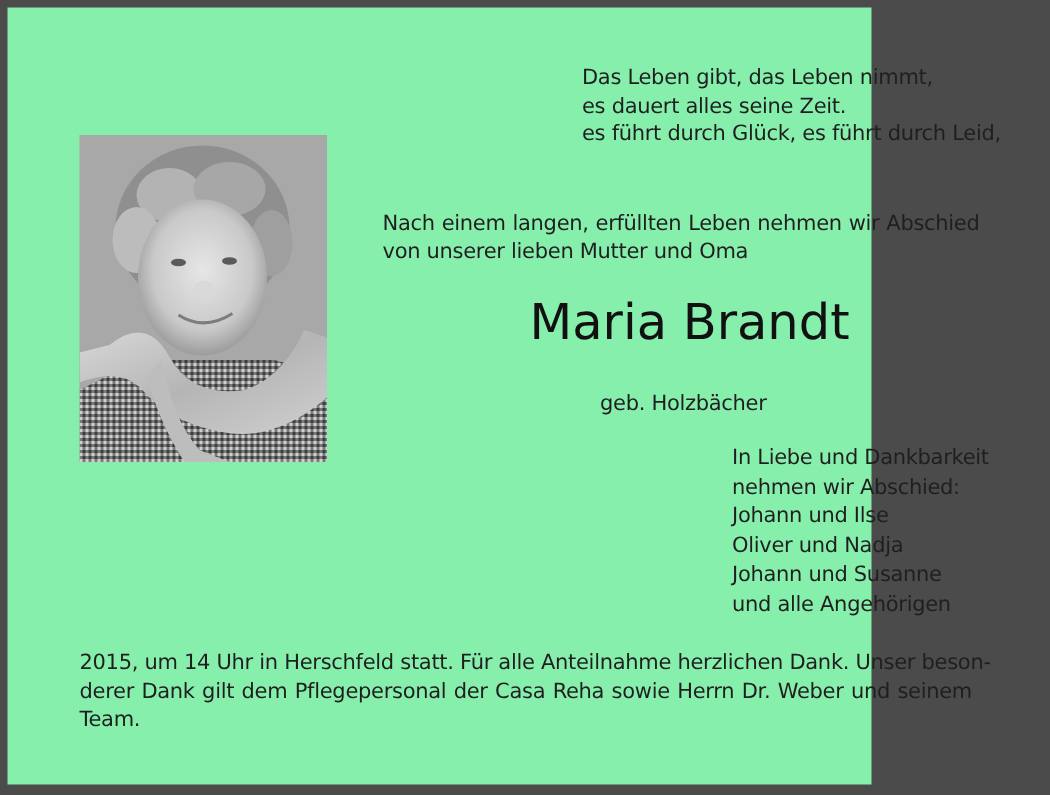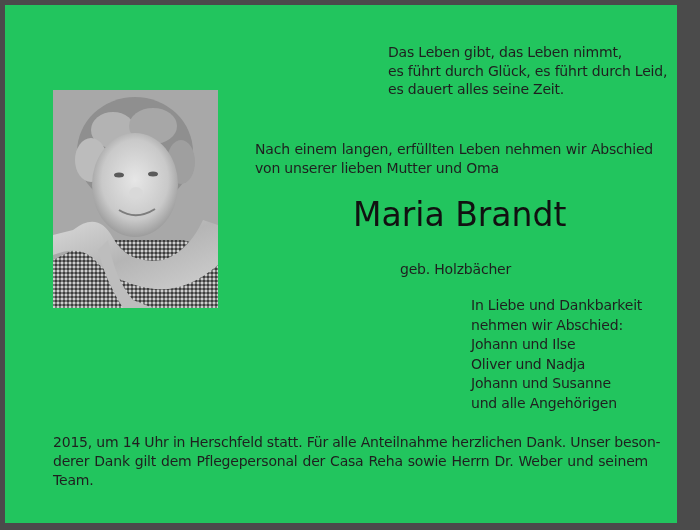--- a/index.html
+++ b/index.html
@@ -17,22 +17,22 @@
     }
     .frame {
       position: absolute;
       left: 0; top: 0;
       width: 700px; height: 530px;
       background: #4b4b4b;
     }
     .page {
       position: absolute;
       left: 5px; top: 5px;
-      width: 672px; height: 518px;
-      background: #22c55e;
+      width: 576px; height: 518px;
+      background: #86efac;
       text-decoration: underline;
     }
     .txt {
       position: absolute;
       white-space: nowrap;
       font-size: 14px;
       line-height: 19px;
       letter-spacing: -0.2px;
     }
     .poem {
@@ -64,21 +64,21 @@
       font-size: 14px;
       margin-top: 24px;
     }
     .dates {
       left: 366px;
       top: 251px;
       font-size: 14px;
     }
     .dates .sep { display: inline-block; width: 14px; }
     .family {
-      left: 466px;
+      left: 483px;
       top: 291px;
       line-height: 19.6px;
     }
     .family div { white-space: nowrap; }
     .place {
       left: 48px;
       top: 387px;
     }
     .notice {
       left: 48px;
@@ -144,22 +144,22 @@
 
       <path d="M66 120 Q83 131 102 119" stroke="#7d7d7d" stroke-width="2" fill="none"></path>
 
       <path d="M20 140 Q45 120 60 148 Q75 175 110 170 Q135 162 150 130 L165 135 L165 175 Q130 205 95 198 Q60 192 40 168 Q25 155 0 165 L0 145 Z" fill="url(#scarf)"></path>
       <path d="M55 150 Q62 190 80 210 L100 218 L70 218 Q52 190 45 160 Z" fill="#bdbdbd"></path>
     </svg>
   </div>
 
   <div class="txt poem">
     <div>Das Leben gibt, das Leben nimmt,</div>
+    <div>es dauert alles seine Zeit.</div>
     <div>es führt durch Glück, es führt durch Leid,</div>
-    <div>es dauert alles seine Zeit.</div>
   </div>
 
   <div class="txt intro">
     <span class="l1">Nach einem langen, erfüllten Leben nehmen wir Abschied</span>
     <span>von unserer lieben Mutter und Oma</span>
   </div>
 
   <div class="txt name">Maria Brandt</div>
 
   <div class="txt born">geb. Holzbächer</div>

